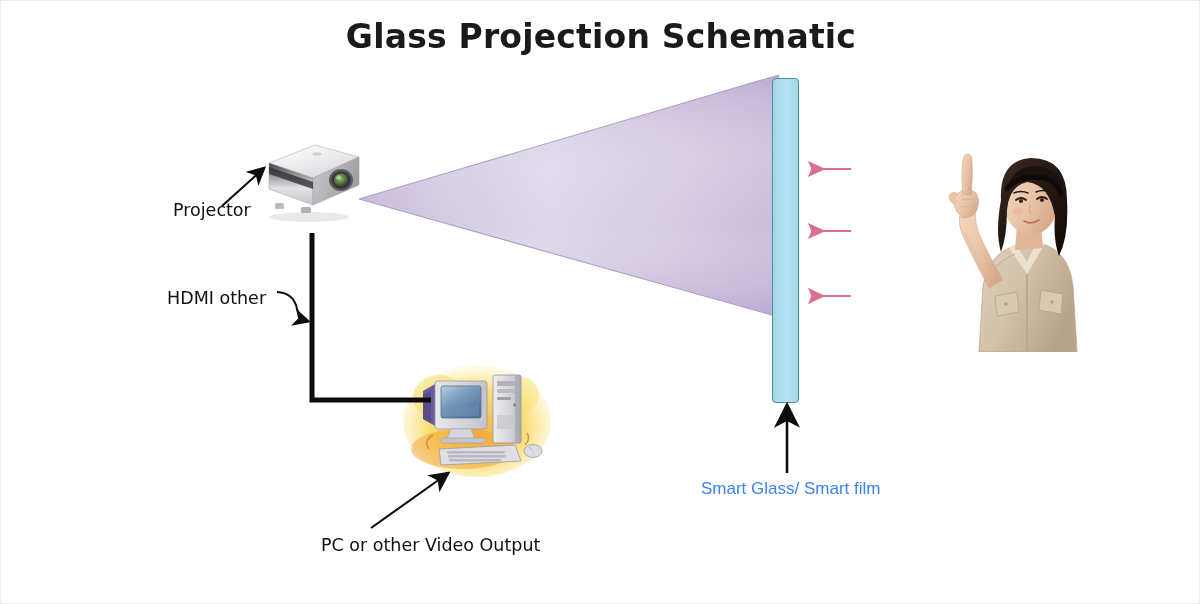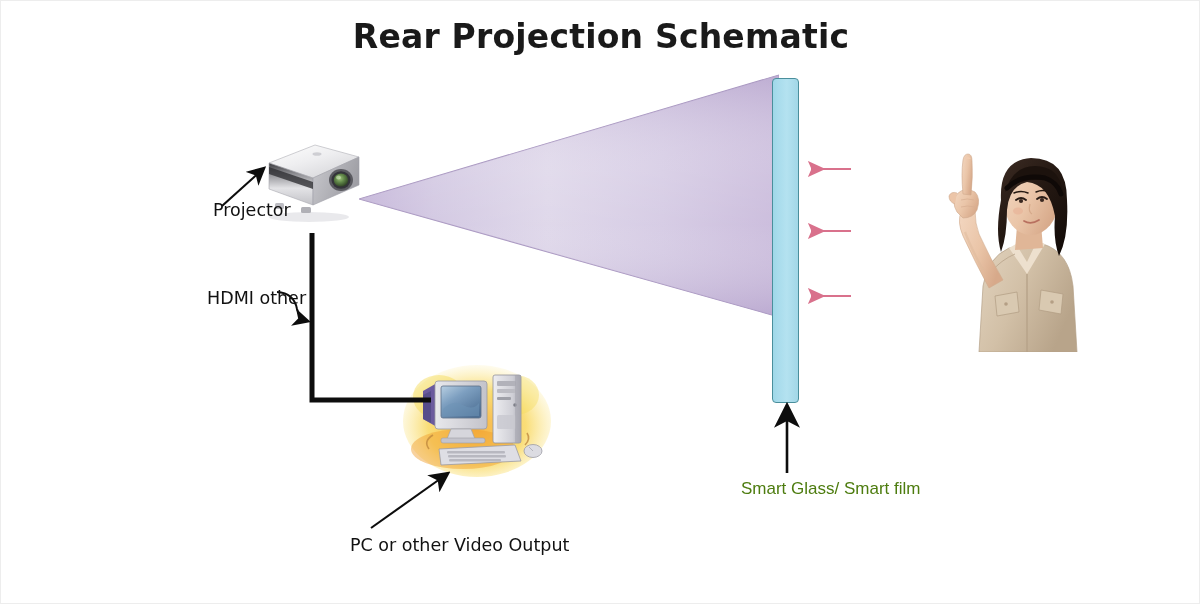--- a/index.html
+++ b/index.html
@@ -38,31 +38,30 @@
     letter-spacing: 0.2px;
   }
 
   
   .label {
     position: absolute;
     font-family: "DejaVu Sans", sans-serif;
     font-size: 17.5px;
     color: #111111;
     white-space: nowrap;
-    margin-left: 40px;
   }
   #label-projector { left: 172px; top: 199px; }
   #label-hdmi      { left: 166px; top: 287px; }
-  #label-pc        { left: 309px; top: 534px; }
+  #label-pc        { left: 320px; top: 534px; }
   #label-glass {
     left: 700px;
     top: 478px;
     font-family: "Liberation Sans", sans-serif;
     font-size: 17px;
-    color: #4d7c0f;
+    color: #3b82f6;
   }
 
   
   #beam {
     position: absolute;
     left: 358px;
     top: 70px;
     width: 420px;
     height: 250px;
   }
@@ -119,21 +118,21 @@
     top: 139px;
     width: 170px;
     height: 212px;
   }
 </style>
 </head>
 <body>
 
 <div id="canvas">
 
-  <div id="title">Rear Projection Schematic</div>
+  <div id="title">Glass Projection Schematic</div>
 
   <svg id="beam" viewBox="0 0 420 250" preserveAspectRatio="none">
     <defs>
       <linearGradient id="beamGrad" x1="0" y1="0" x2="1" y2="0">
         <stop offset="0%" stop-color="#c0b0d6"></stop>
         <stop offset="18%" stop-color="#cfc4e0"></stop>
         <stop offset="45%" stop-color="#dcd4e8"></stop>
         <stop offset="72%" stop-color="#d2c7e2"></stop>
         <stop offset="100%" stop-color="#c6b6d9"></stop>
       </linearGradient>

